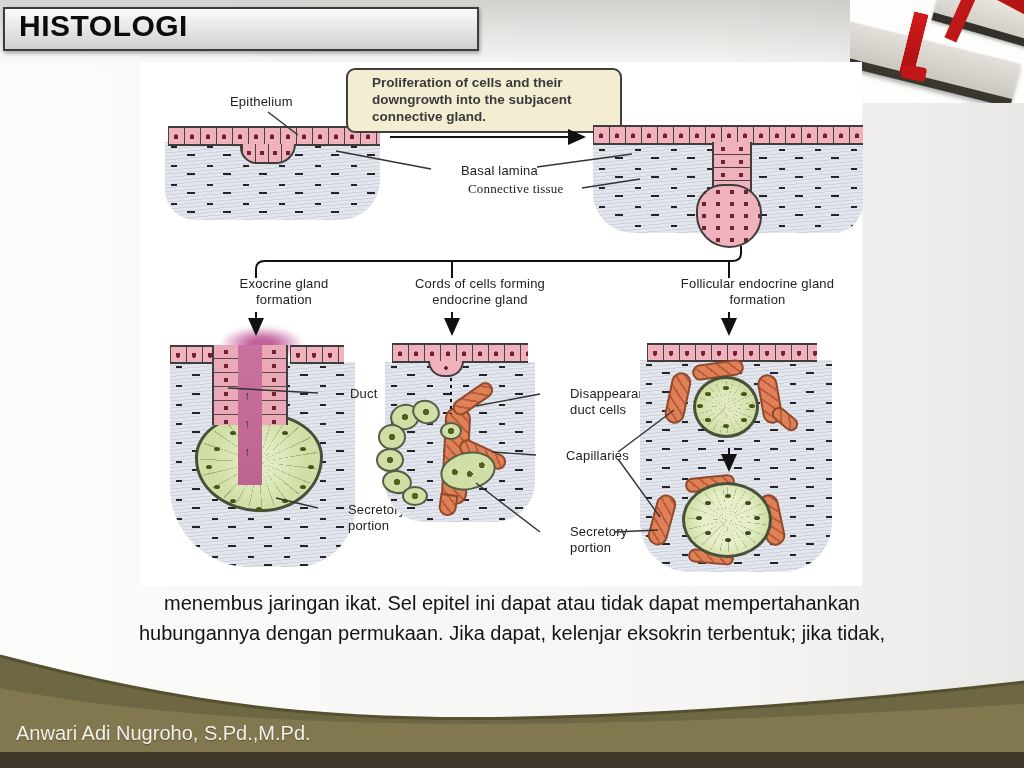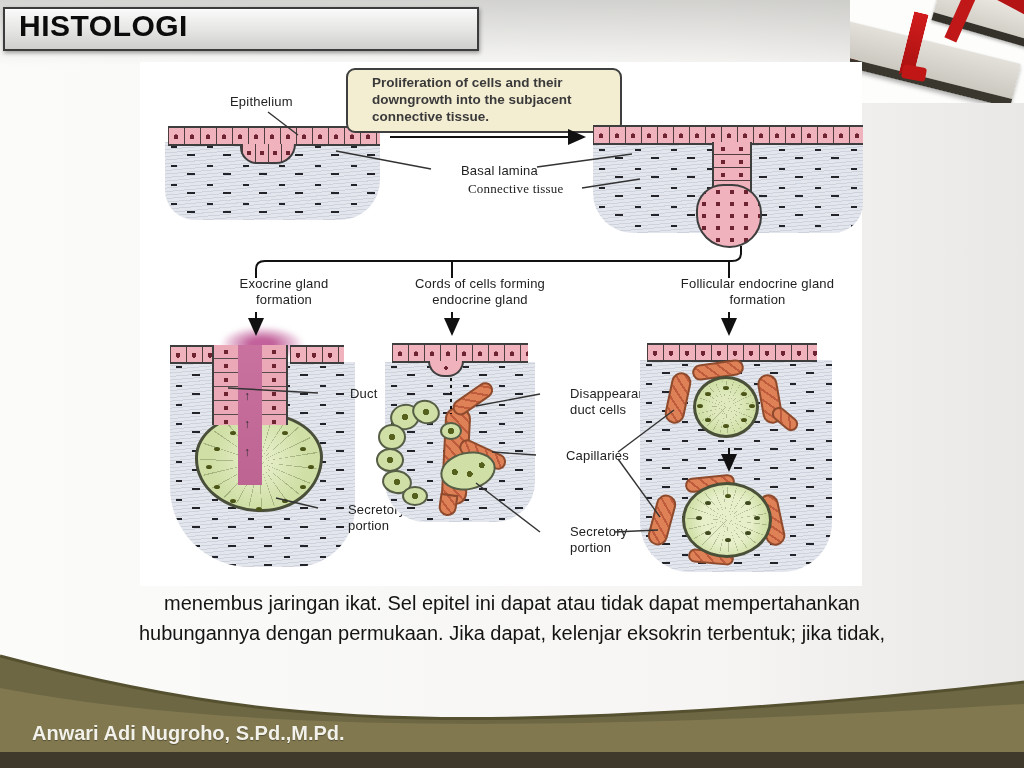--- a/index.html
+++ b/index.html
@@ -163,22 +163,22 @@
   .f2 .ring-dots{left:40px;top:9px;box-shadow:
     20px 7px #3f4a1f,29px 22px #3f4a1f,20px 37px #3f4a1f,0 44px #3f4a1f,
     -20px 37px #3f4a1f,-29px 22px #3f4a1f,-20px 7px #3f4a1f;}
 
   .fig-lines{position:absolute;left:0;top:0;width:722px;height:524px;pointer-events:none;}
 
   
   .caption{position:absolute;left:20px;top:588px;width:984px;text-align:center;
     color:#141414;font-size:20px;line-height:30px;}
   .wave{position:absolute;left:0;top:618px;width:1024px;height:150px;}
-  .author{position:absolute;left:32px;top:722px;font-size:20px;color:#f2f1ea;
-    text-shadow:0 1px 1px rgba(0,0,0,.35);font-weight:bold;}
+  .author{position:absolute;left:16px;top:722px;font-size:20px;color:#f2f1ea;
+    text-shadow:0 1px 1px rgba(0,0,0,.35);}
 </style>
 </head>
 <body>
 
 <div class="slide">
   <div class="top-shade"></div>
 
   <div class="title-box">
     <h1>HISTOLOGI</h1>
   </div>
@@ -193,21 +193,21 @@
     <div class="knotA"></div>
   </div>
 
   <div class="figure">
 
     <div class="l-conn stipple"></div>
     <div class="l-strip cells"></div>
     <div class="l-dip"></div>
     <div class="lbl" style="left:62px;top:32px;">Epithelium</div>
 
-    <div class="callout">Proliferation of cells and their downgrowth into the subjacent connective tissue.</div>
+    <div class="callout">Proliferation of cells and their downgrowth into the subjacent connective gland.</div>
 
     <div class="r-conn stipple"></div>
     <div class="r-strip cells"></div>
     <div class="r-downcol"></div>
     <div class="r-downbulb"></div>
 
     <div class="lbl" style="left:293px;top:101px;">Basal lamina</div>
     <div class="lbl" style="left:300px;top:119px;font-family:Liberation Serif, serif;">Connective tissue</div>
 
     <div class="lbl center" style="left:46px;top:214px;width:140px;">Exocrine gland formation</div>

